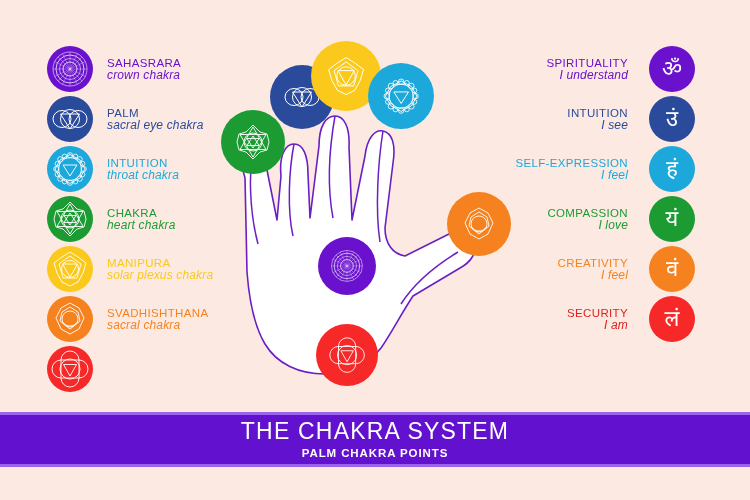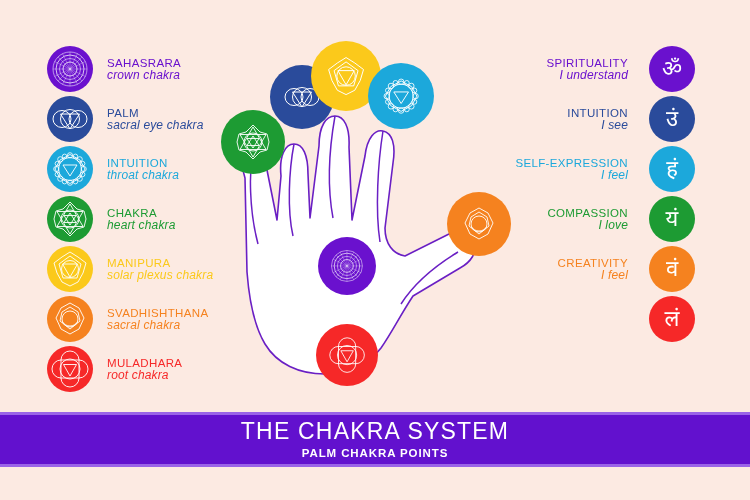--- a/index.html
+++ b/index.html
@@ -341,24 +341,20 @@
         <div class="legend-sub" style="color:#F5821F">sacral chakra</div>
       </div>
     </div>
 
     <div class="legend-row">
       <div class="chip" style="background:#F62828">
         <svg viewBox="0 0 46 46">
             <use href="#ic-muladhara"></use>
           </svg>
       </div>
-      <div class="legend-text">
-        <div class="legend-name" style="color:#F62828">MULADHARA</div>
-        <div class="legend-sub" style="color:#F62828">root chakra</div>
-      </div>
     </div>
   </div>
 
   <div class="legend-right">
 
     <div class="legend-row">
       <div class="legend-text">
         <div class="legend-name" style="color:#6A11CE">SPIRITUALITY</div>
         <div class="legend-sub" style="color:#6A11CE">I understand</div>
       </div>
@@ -402,20 +398,24 @@
       <div class="legend-text">
         <div class="legend-name" style="color:#F5821F">CREATIVITY</div>
         <div class="legend-sub" style="color:#F5821F">I feel</div>
       </div>
       <div class="chip" style="background:#F5821F">
         <div class="sanskrit">वं</div>
       </div>
     </div>
 
     <div class="legend-row">
+      <div class="legend-text">
+        <div class="legend-name" style="color:#E02020">SECURITY</div>
+        <div class="legend-sub" style="color:#E02020">I am</div>
+      </div>
       <div class="chip" style="background:#F62828">
         <div class="sanskrit">लं</div>
       </div>
     </div>
   </div>
 
   <div id="banner">
     <div class="title">THE CHAKRA SYSTEM</div>
     <div class="subtitle">PALM CHAKRA POINTS</div>
   </div>

